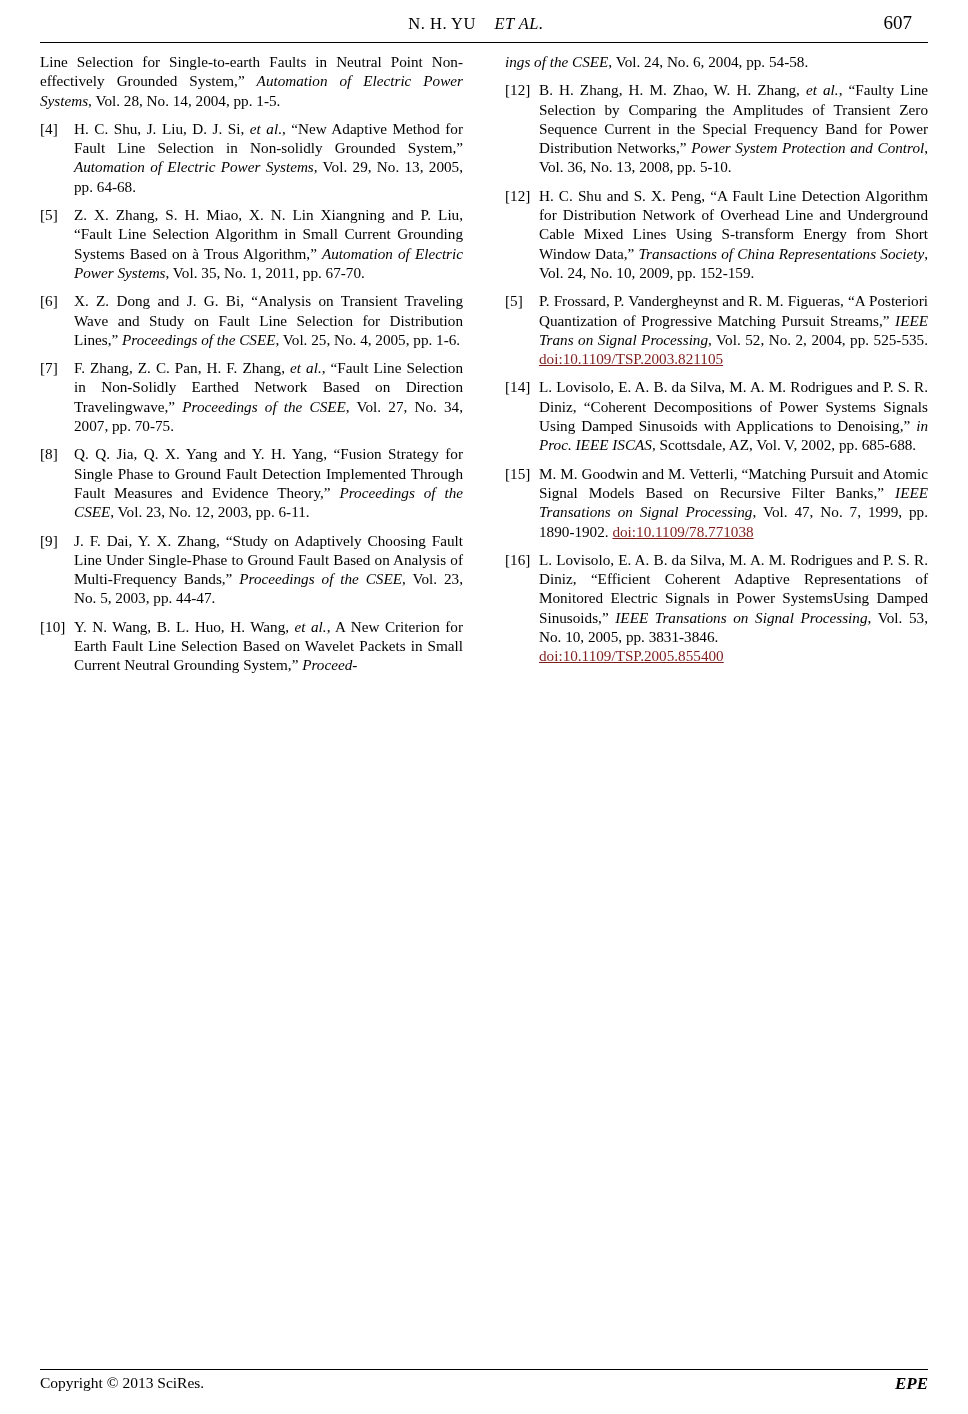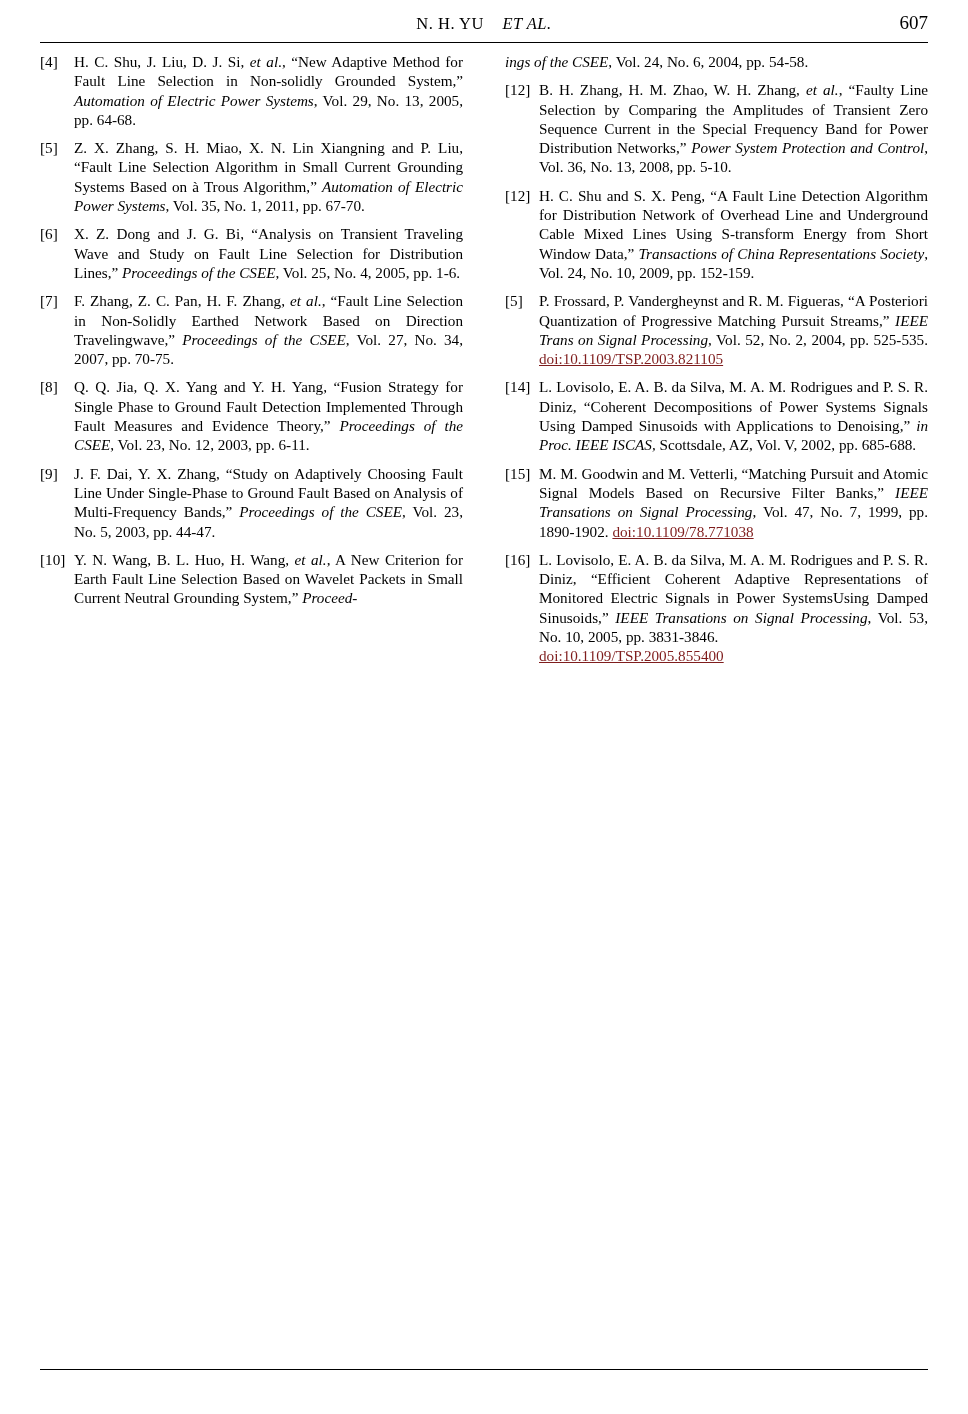--- a/index.html
+++ b/index.html
@@ -18,21 +18,21 @@
     position: relative;
     width: 968px;
     height: 1414px;
     box-sizing: border-box;
   }
   
   .running-head {
     position: absolute;
     top: 14px;
     left: 40px;
-    right: 40px;
+    right: 56px;
     height: 24px;
   }
   .rh-authors {
     position: absolute;
     left: 50%;
     transform: translateX(-50%);
     font-size: 16.5px;
     letter-spacing: 0.5px;
     white-space: nowrap;
   }
@@ -138,20 +138,24 @@
     <div class="rh-authors">
       <span>N. H. YU</span>
       <span class="ital" style="margin-left:14px;">ET AL.</span>
     </div>
     <div class="rh-page">607</div>
   </div>
   <div class="head-rule"></div>
 
   <div class="columns">
     <div class="col" id="col-left">
+        <div class="ref cont">
+          <div class="ref-num"></div>
+          <div class="ref-body"><span>Line Selection for Single-to-earth Faults in Neutral Point Non-effectively Grounded System,” </span><span class="ital">Automation of Electric Power Systems</span><span>, Vol. 28, No. 14, 2004, pp. 1-5.</span></div>
+        </div>
         <div class="ref">
           <div class="ref-num">[4]</div>
           <div class="ref-body"><span>H. C. Shu, J. Liu, D. J. Si, </span><span class="ital">et al</span><span>., “New Adaptive Method for Fault Line Selection in Non-solidly Grounded System,” </span><span class="ital">Automation of Electric Power Systems</span><span>, Vol. 29, No. 13, 2005, pp. 64-68.</span></div>
         </div>
         <div class="ref">
           <div class="ref-num">[5]</div>
           <div class="ref-body"><span>Z. X. Zhang, S. H. Miao, X. N. Lin Xiangning and P. Liu, “Fault Line Selection Algorithm in Small Current Grounding Systems Based on à Trous Algorithm,” </span><span class="ital">Automation of Electric Power Systems</span><span>, Vol. 35, No. 1, 2011, pp. 67-70.</span></div>
         </div>
         <div class="ref">
           <div class="ref-num">[6]</div>
@@ -200,14 +204,18 @@
           <div class="ref-body"><span>M. M. Goodwin and M. Vetterli, “Matching Pursuit and Atomic Signal Models Based on Recursive Filter Banks,” </span><span class="ital">IEEE Transations on Signal Processing</span><span>, Vol. 47, No. 7, 1999, pp. 1890-1902. </span><span class="doi">doi:10.1109/78.771038</span></div>
         </div>
         <div class="ref">
           <div class="ref-num">[16]</div>
           <div class="ref-body"><span>L. Lovisolo, E. A. B. da Silva, M. A. M. Rodrigues and P. S. R. Diniz, “Efficient Coherent Adaptive Representations of Monitored Electric Signals in Power SystemsUsing Damped Sinusoids,” </span><span class="ital">IEEE Transations on Signal Processing</span><span>, Vol. 53, No. 10, 2005, pp. 3831-3846.</span><br><span class="doi">doi:10.1109/TSP.2005.855400</span></div>
         </div>
       </div>
   </div>
 
   <div class="foot-rule"></div>
+  <div class="footer">
+    <div class="footer-left">Copyright © 2013 SciRes.</div>
+    <div class="footer-right">EPE</div>
+  </div>
 
 </div>
 
 </body></html>

